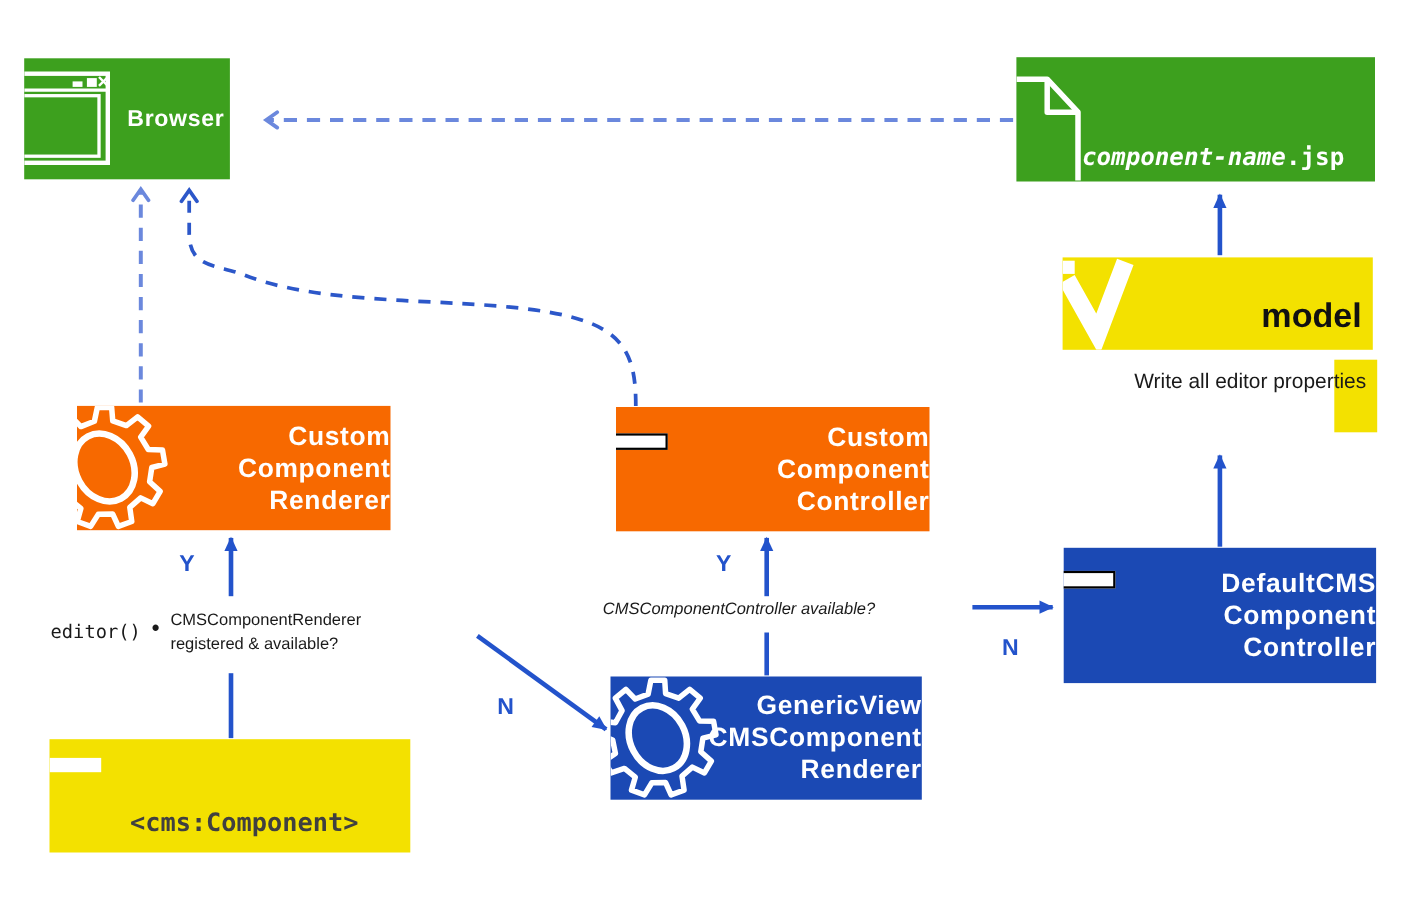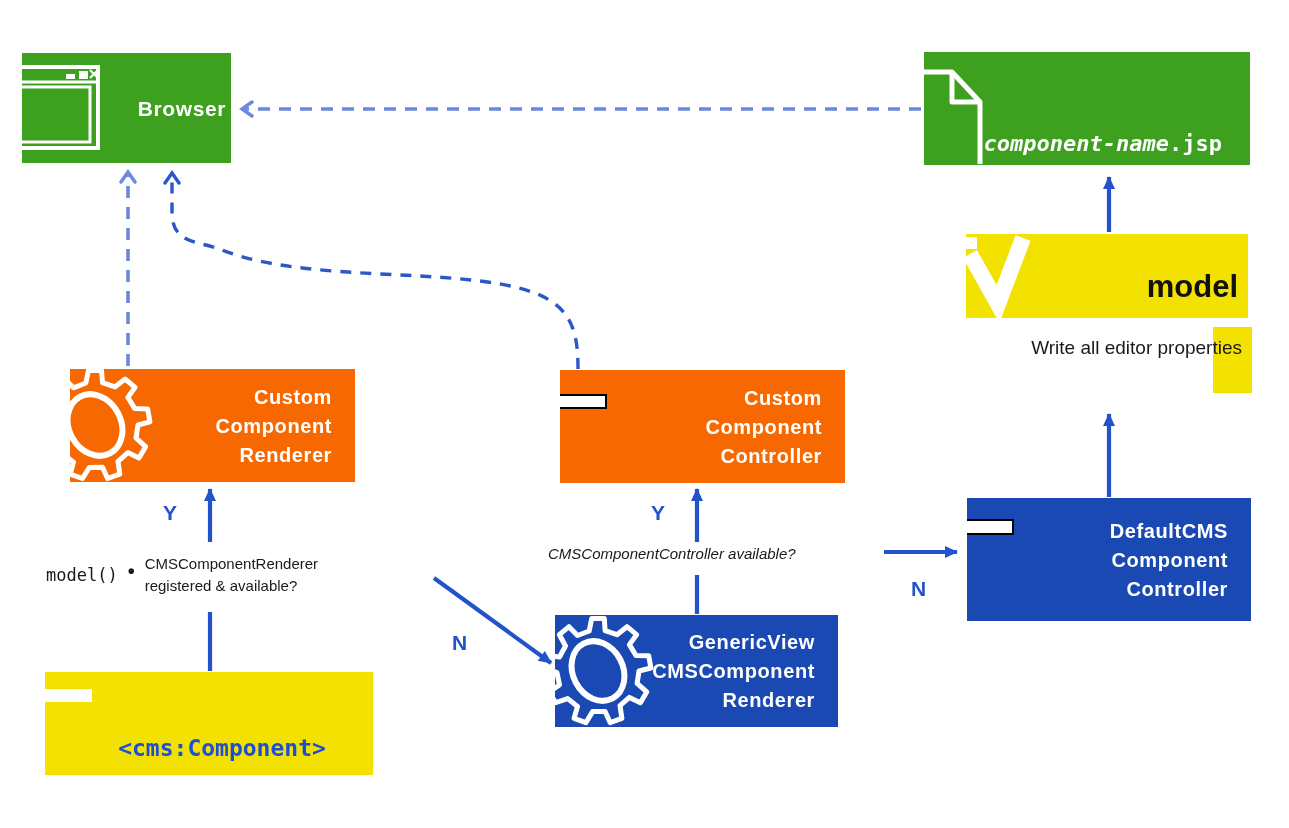--- a/index.html
+++ b/index.html
@@ -7,22 +7,22 @@
     --arrow:#2353cb; --dashLight:#6b88dd; --dashDark:#2c57c9; --ink:#1a1a1a;
   }
   html,body{margin:0;padding:0;background:#fff;}
   #canvas{position:relative;width:1289px;height:828px;background:#fff;overflow:hidden;
           font-family:"Liberation Sans",sans-serif;color:var(--ink);}
   .node{position:absolute;overflow:hidden;}
   .green{background:var(--green);}
   .orange{background:var(--orange);}
   .blue{background:var(--blue);}
   .yellow{background:var(--yellow);}
-  .boxlabel{position:absolute;right:23px;top:50%;transform:translateY(-50%);
-            text-align:right;color:#fff;font-weight:bold;font-size:20px;line-height:29px;letter-spacing:.6px;}
+  .boxlabel{position:absolute;right:0;top:50%;transform:translateY(-50%);
+            text-align:right;color:#fff;font-weight:bold;font-size:24px;line-height:29px;letter-spacing:.6px;}
   .bar{position:absolute;background:#fff;box-sizing:border-box;}
   .bar.bordered{border:2px solid #000;}
   .mono{font-family:"DejaVu Sans Mono","Liberation Mono",monospace;}
   .yn{position:absolute;color:var(--arrow);font-weight:bold;font-size:21px;}
   .question{position:absolute;font-size:15px;line-height:22px;color:var(--ink);}
   #arrowLayer{position:absolute;left:0;top:0;z-index:10;pointer-events:none;}
   .solidLine{stroke:var(--arrow);stroke-width:4.2;fill:none;}
   .dashLightLine{stroke:var(--dashLight);stroke-width:3.6;fill:none;stroke-dasharray:12 9;}
   .dashDarkLine{stroke:var(--dashDark);stroke-width:3.4;fill:none;stroke-dasharray:11 9;}
   .iconsvg{position:absolute;left:0;top:0;}
@@ -52,21 +52,21 @@
     <path class="solidLine" d="M210,671 L210,612"></path>
     <path class="solidLine" d="M210,542 L210,489" marker-end="url(#mSolid)"></path>
     <path class="solidLine" d="M697,614 L697,575"></path>
     <path class="solidLine" d="M697,542 L697,489" marker-end="url(#mSolid)"></path>
     <path class="solidLine" d="M884,552 L957,552" marker-end="url(#mSolid)"></path>
     <path class="solidLine" d="M434,578 L551,663" marker-end="url(#mSolid)"></path>
     <path class="solidLine" d="M1109,497 L1109,414" marker-end="url(#mSolid)"></path>
     <path class="solidLine" d="M1109,232 L1109,177" marker-end="url(#mSolid)"></path>
   </svg>
 
-  <div class="node green" style="left:22px;top:53px;width:209px;height:110px;">
+  <div class="node green" style="left:22px;top:53px;width:187px;height:110px;">
     <svg class="iconsvg" width="209" height="110" viewBox="0 0 209 110">
       <rect x="-14" y="14" width="90" height="81" fill="none" stroke="#fff" stroke-width="4"></rect>
       <line x1="-14" y1="29" x2="76" y2="29" stroke="#fff" stroke-width="3"></line>
       <rect x="-8" y="34" width="76" height="55" fill="none" stroke="#fff" stroke-width="3"></rect>
       <rect x="44" y="21" width="9" height="5" fill="#fff"></rect>
       <rect x="57" y="18" width="9" height="8" fill="#fff"></rect>
       <g stroke="#fff" stroke-width="2.2">
         <line x1="68" y1="17" x2="76" y2="25"></line>
           <line x1="76" y1="17" x2="68" y2="25"></line>
       </g>
@@ -131,25 +131,25 @@
     <div class="bar bordered" style="left:-3px;top:21px;width:50px;height:16px;"></div>
     <div class="boxlabel">
       <div>DefaultCMS</div>
       <div>Component</div>
       <div>Controller</div>
     </div>
   </div>
 
   <div class="node yellow" style="left:45px;top:672px;width:328px;height:103px;">
     <div class="bar" style="left:0;top:17px;width:47px;height:13px;"></div>
-    <div class="mono" style="position:absolute;left:0;right:0;bottom:14px;text-align:center;padding-left:26px;color:#1d4ed8;font-weight:bold;font-size:23px;margin-top:31px;">&lt;cms:Component&gt;</div>
+    <div class="mono" style="position:absolute;left:0;right:0;bottom:14px;text-align:center;padding-left:26px;color:#404040;font-weight:bold;font-size:23px;margin-top:31px;">&lt;cms:Component&gt;</div>
   </div>
 
   <div style="position:absolute;left:46px;top:553px;display:flex;align-items:flex-start;">
-    <span class="mono" style="font-size:17px;margin-top:12px;">model()</span>
+    <span class="mono" style="font-size:17px;margin-top:12px;">editor()</span>
     <span style="font-size:20px;font-weight:bold;margin:7px 10px 0 10px;">•</span>
     <span class="question" style="position:static;">
       <div>CMSComponentRenderer</div>
       <div>registered &amp; available?</div>
     </span>
   </div>
 
   <div class="question" style="left:548px;top:543px;font-style:italic;">CMSComponentController available?</div>
 
   <div style="position:absolute;right:47px;top:334px;text-align:right;font-size:19px;line-height:28px;z-index:2;">

